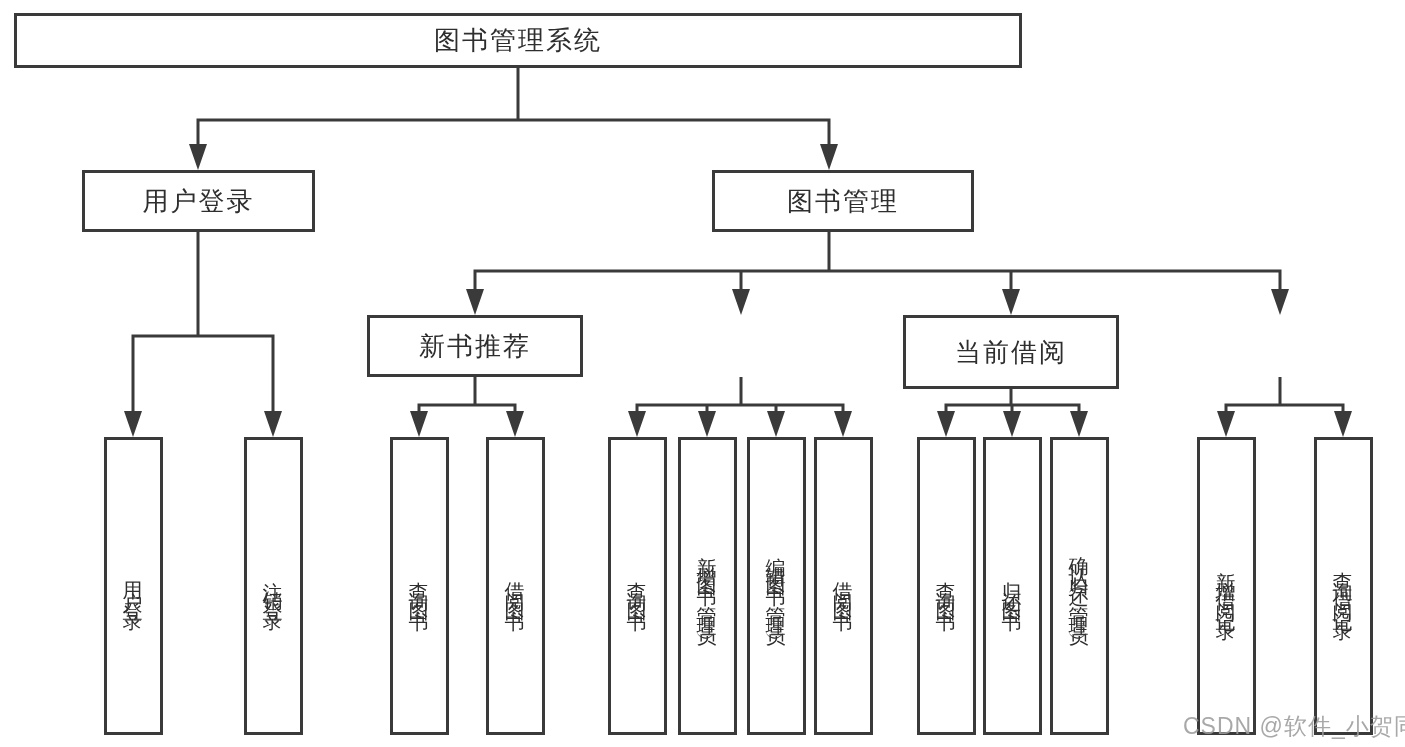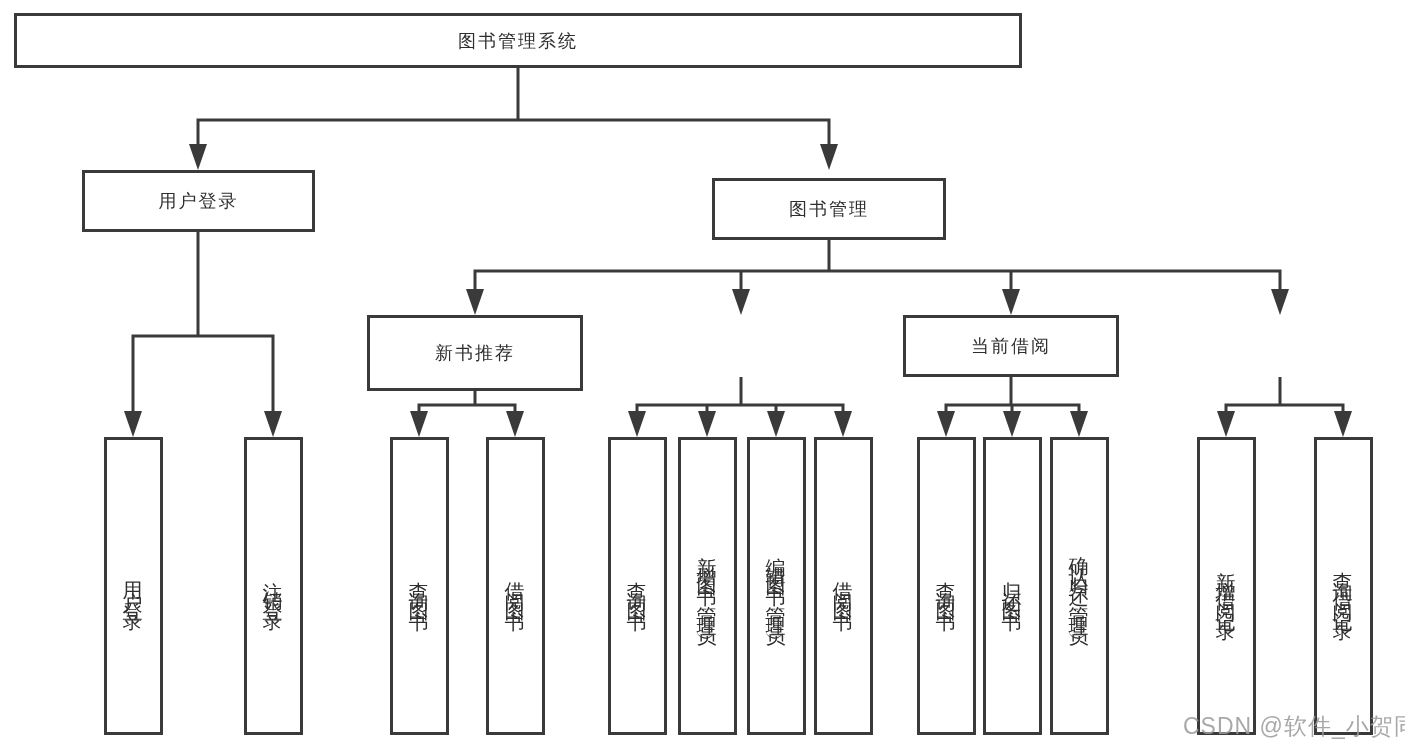--- a/index.html
+++ b/index.html
@@ -21,21 +21,21 @@
     box-sizing: border-box;
     border: 3px solid #3a3a3a;
     background: #ffffff;
     display: flex;
     align-items: center;
     justify-content: center;
     z-index: 2;
   }
   .node .label {
     color: #2e2e2e;
-    font-size: 18px;
+    font-size: 26px;
     letter-spacing: 2px;
     white-space: nowrap;
   }
   .node.leaf .label {
     writing-mode: vertical-rl;
     text-orientation: mixed;
     font-size: 20px;
     letter-spacing: 10px;
     white-space: normal;
   }
@@ -96,28 +96,28 @@
     </g>
   </svg>
 
   <div class="node h" style="left:14px;top:13px;width:1008px;height:55px">
     <span class="label">图书管理系统</span>
   </div>
 
   <div class="node h" style="left:82px;top:170px;width:233px;height:62px">
     <span class="label">用户登录</span>
   </div>
-  <div class="node h" style="left:712px;top:178px;width:234px;height:62px">
+  <div class="node h" style="left:712px;top:170px;width:262px;height:62px">
     <span class="label">图书管理</span>
   </div>
 
-  <div class="node h" style="left:367px;top:315px;width:216px;height:76px">
+  <div class="node h" style="left:367px;top:315px;width:216px;height:62px">
     <span class="label">新书推荐</span>
   </div>
-  <div class="node h" style="left:903px;top:315px;width:216px;height:62px">
+  <div class="node h" style="left:903px;top:315px;width:216px;height:74px">
     <span class="label">当前借阅</span>
   </div>
 
   <div class="node leaf" style="left:104px;top:437px;width:59px;height:298px">
     <span class="label">用户登录</span>
   </div>
   <div class="node leaf" style="left:244px;top:437px;width:59px;height:298px">
     <span class="label">注销登录</span>
   </div>
 

